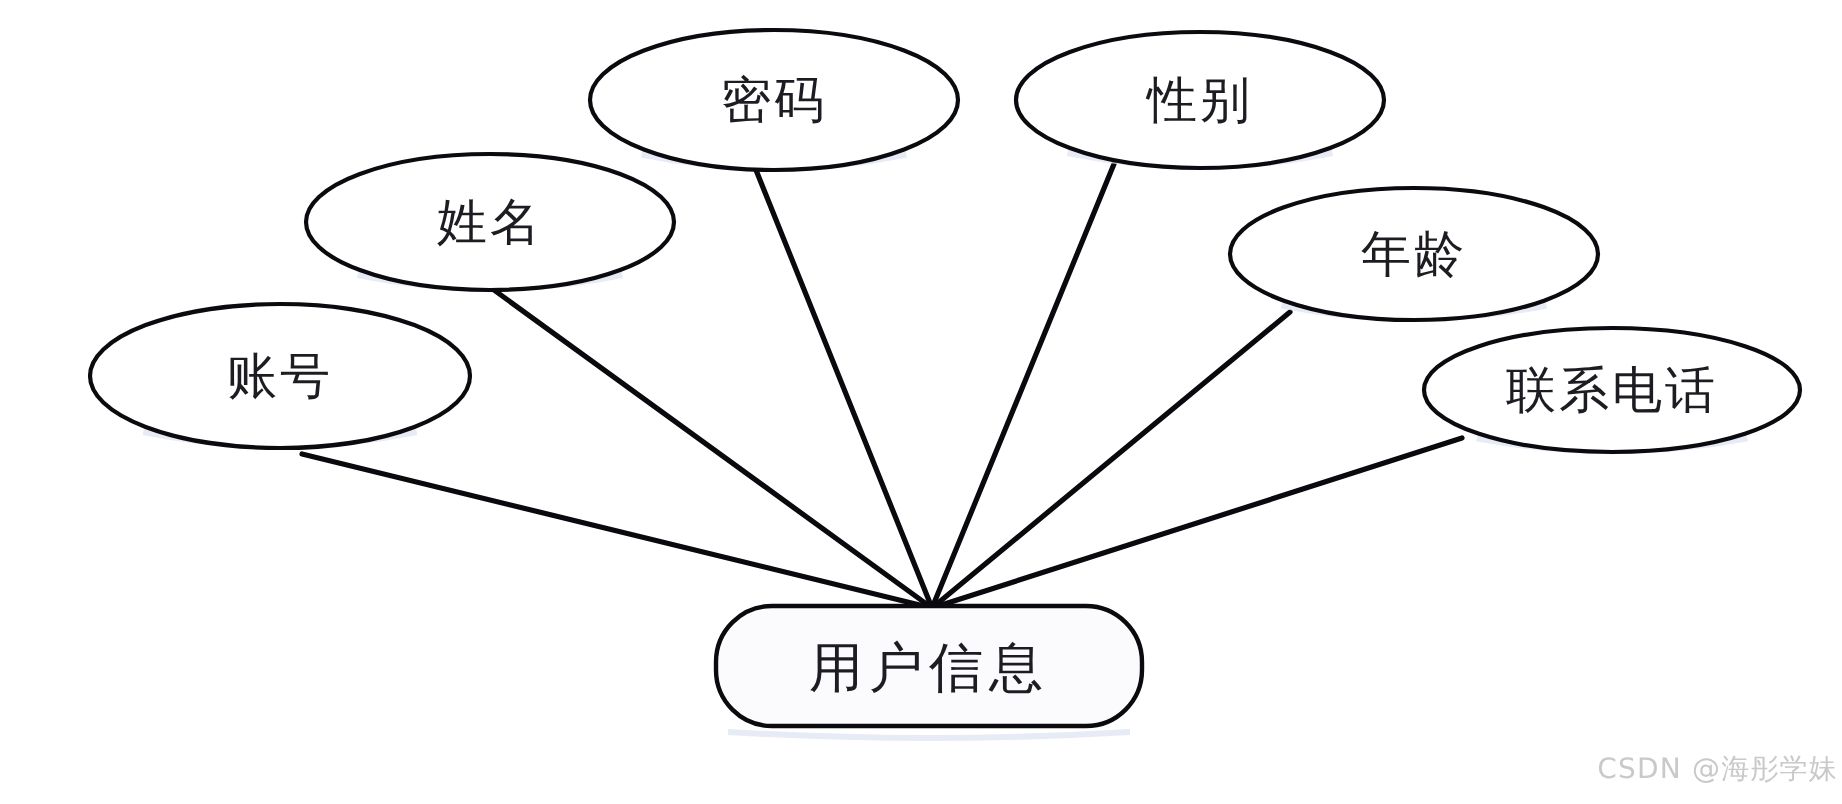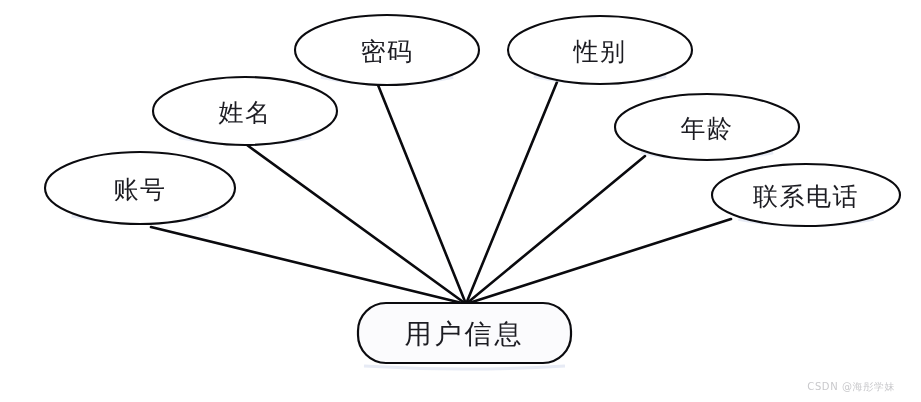--- a/index.html
+++ b/index.html
@@ -59,24 +59,24 @@
     fill: none;
   }
   .soft-shadow {
     fill: none;
     stroke: #dfe4f2;
     stroke-width: 3;
     opacity: 0.75;
   }
   #watermark {
     position: absolute;
-    right: 26px;
+    right: 2px;
     bottom: 8px;
     font-family: "DejaVu Sans", "Liberation Sans", sans-serif;
-    font-size: 10px;
+    font-size: 14px;
     color: #c9c9cc;
     letter-spacing: 0.6px;
     white-space: nowrap;
     user-select: none;
   }
 </style>
 </head>
 <body>
 
 <div id="diagram-root">

